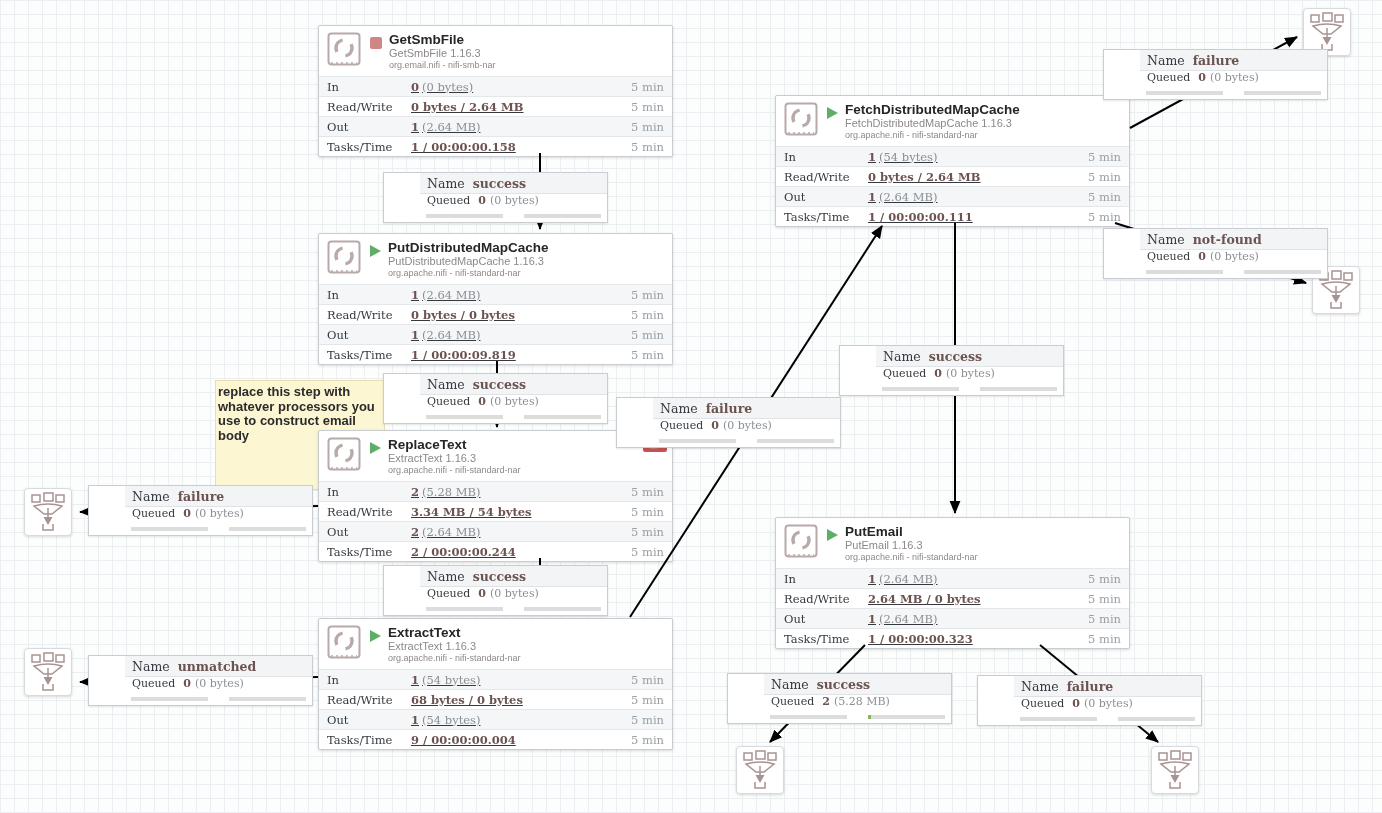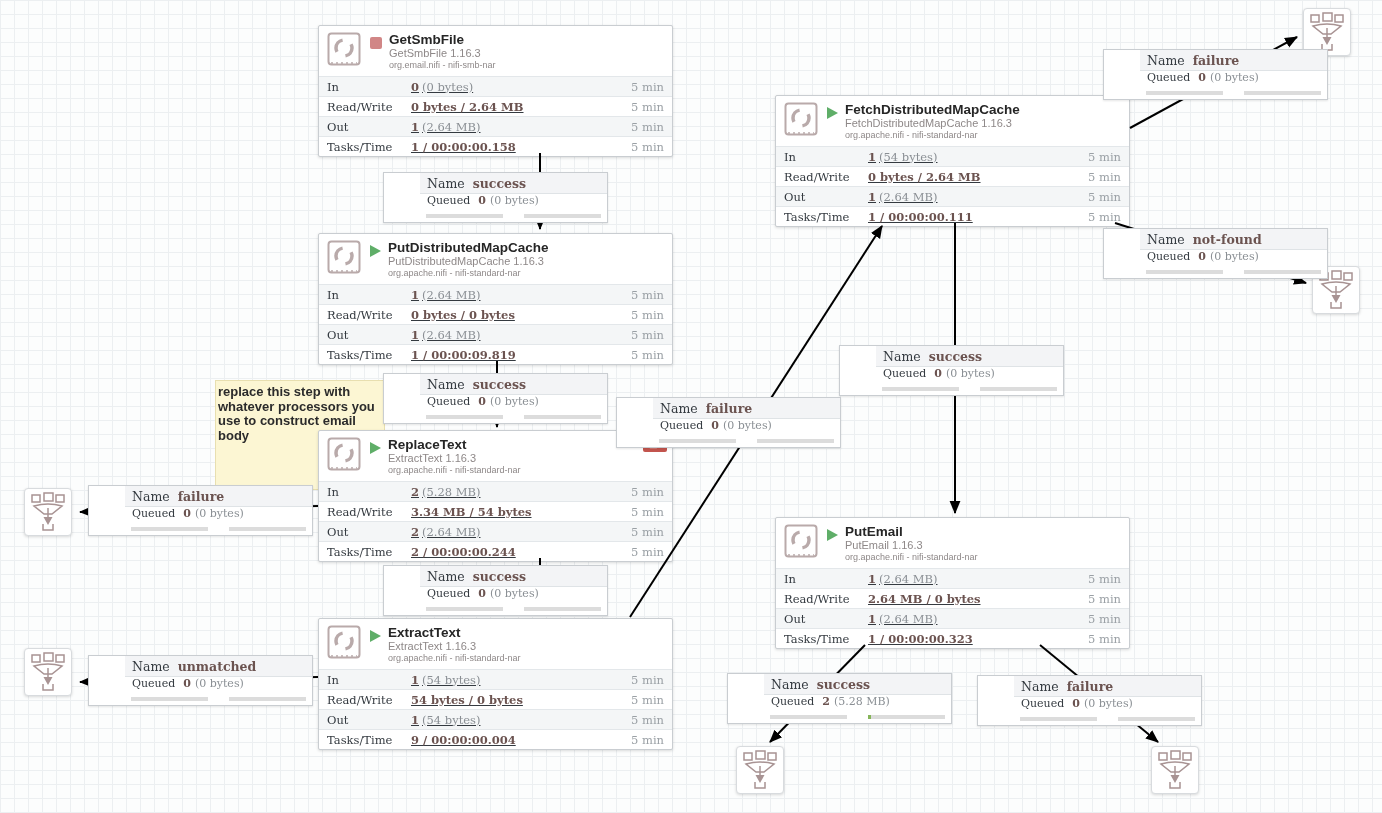--- a/index.html
+++ b/index.html
@@ -206,21 +206,21 @@
           <div class="p-bundle">org.apache.nifi - nifi-standard-nar</div>
         </div>
       </div>
       <div class="p-row odd">
         <span class="p-lbl">In</span>
         <span class="p-val"><b>1</b><span class="p-gray">(54 bytes)</span></span>
         <span class="p-win">5 min</span>
       </div>
       <div class="p-row even">
         <span class="p-lbl">Read/Write</span>
-        <span class="p-val"><b>54 bytes / 0 bytes</b><span class="p-gray"></span></span>
+        <span class="p-val"><b>68 bytes / 0 bytes</b><span class="p-gray"></span></span>
         <span class="p-win">5 min</span>
       </div>
       <div class="p-row odd">
         <span class="p-lbl">Out</span>
         <span class="p-val"><b>1</b><span class="p-gray">(54 bytes)</span></span>
         <span class="p-win">5 min</span>
       </div>
       <div class="p-row even">
         <span class="p-lbl">Tasks/Time</span>
         <span class="p-val"><b>9 / 00:00:00.004</b><span class="p-gray"></span></span>

